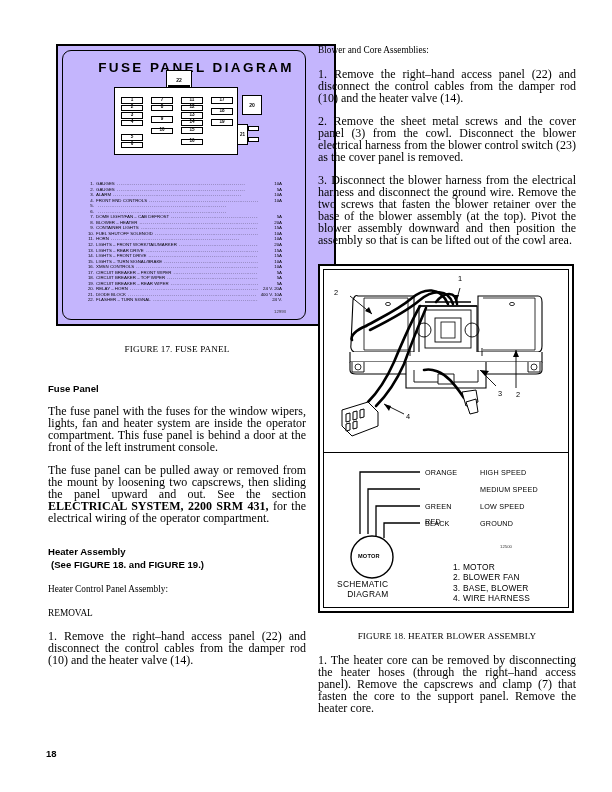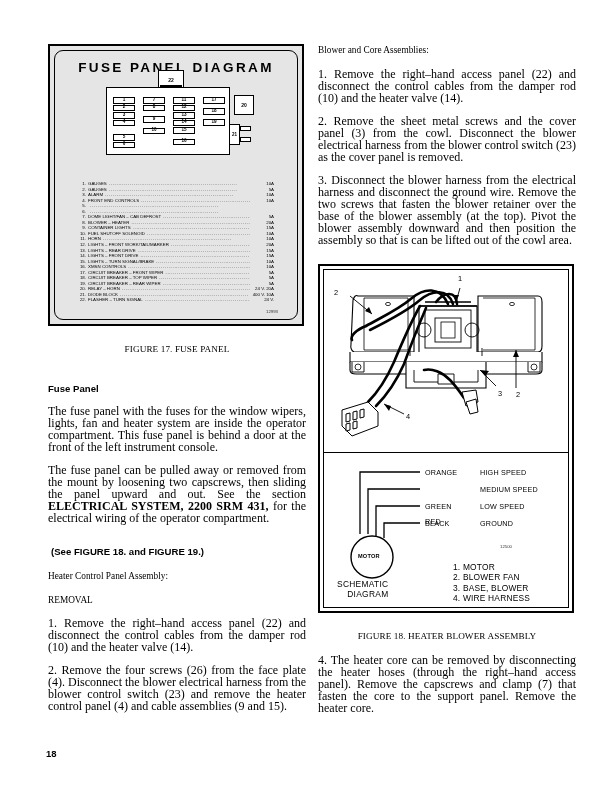--- a/index.html
+++ b/index.html
@@ -86,25 +86,26 @@
     left: 46px;
     top: 748px;
     font-family: "Liberation Sans", "DejaVu Sans", sans-serif;
     font-size: 9.5px;
     font-weight: bold;
   }
 
   
   .fig17-box {
     position: relative;
-    width: 256px;
+    width: 280px;
     height: 282px;
     border: 2px solid #000;
-    background: #e5e5e5;
-    box-sizing: border-box;
+    background: #c4b5fd;
+    box-sizing: border-box;
+    margin-left: 8px;
   }
   .fig17-inner {
     position: absolute;
     left: 4px; top: 4px;
     width: 244px; height: 270px;
     border: 1.5px solid #000;
     border-radius: 9px;
     box-sizing: border-box;
   }
   .fig17-title {
@@ -482,26 +483,26 @@
 
     <div class="fig-caption">FIGURE 17. FUSE PANEL</div>
 
     <div style="height:28px;"></div>
     <div class="head-sans">Fuse Panel</div>
     <div style="height:10px;"></div>
     <p class="para">The fuse panel with the fuses for the window wipers, lights, fan and heater system are inside the operator compartment. This fuse panel is behind a door at the front of the left instrument console.</p>
     <p class="para"><span>The fuse panel can be pulled away or removed from the mount by loosening two capscrews, then sliding the panel upward and out. See the section </span><b>ELECTRICAL SYSTEM, 2200 SRM 431,</b><span> for the electrical wiring of the operator compartment.</span></p>
 
     <div style="height:10px;"></div>
+    <div class="head-sans">Heater Assembly</div>
     <div class="head-sans-sub">(See FIGURE 18. and FIGURE 19.)</div>
     <div style="height:12px;"></div>
     <p class="plain">Heater Control Panel Assembly:</p>
     <p class="plain">REMOVAL</p>
     <p class="para">1. Remove the right–hand access panel (22) and disconnect the control cables from the damper rod (10) and the heater valve (14).</p>
-    <p class="para last">2. Remove the four screws (26) from the face plate (4). Disconnect the blower electrical harness from the blower control switch (23) and remove the heater control panel (4) and cable assemblies (9 and 15).</p>
   </div>
 
   <div class="col-right">
     <p class="plain">Blower and Core Assemblies:</p>
     <p class="para">1. Remove the right–hand access panel (22) and disconnect the control cables from the damper rod (10) and the heater valve (14).</p>
     <p class="para">2. Remove the sheet metal screws and the cover panel (3) from the cowl. Disconnect the blower electrical harness from the blower control switch (23) as the cover panel is removed.</p>
     <p class="para">3. Disconnect the blower harness from the electrical harness and disconnect the ground wire. Remove the two screws that fasten the blower retainer over the base of the blower assembly (at the top). Pivot the blower assembly downward and then position the assembly so that is can be lifted out of the cowl area.</p>
 
     <div style="height:7px;"></div>
 
@@ -625,17 +626,17 @@
         <div>3.  BASE, BLOWER</div>
         <div>4.  WIRE HARNESS</div>
       </div>
 
       <div class="fig-id" style="left:180px; top:278px;">12500</div>
     </div>
 
     <div class="fig-caption">FIGURE 18. HEATER BLOWER ASSEMBLY</div>
 
     <div style="height:13px;"></div>
-    <p class="para last">4. The heater core can be removed by disconnecting the heater hoses (through the right–hand access panel). Remove the capscrews and clamp (7) that fasten the core to the support panel. Remove the heater core.</p>
+    <p class="para last">1. The heater core can be removed by disconnecting the heater hoses (through the right–hand access panel). Remove the capscrews and clamp (7) that fasten the core to the support panel. Remove the heater core.</p>
   </div>
 
   <div class="page-number">18</div>
 </div>
 
 </body></html>

